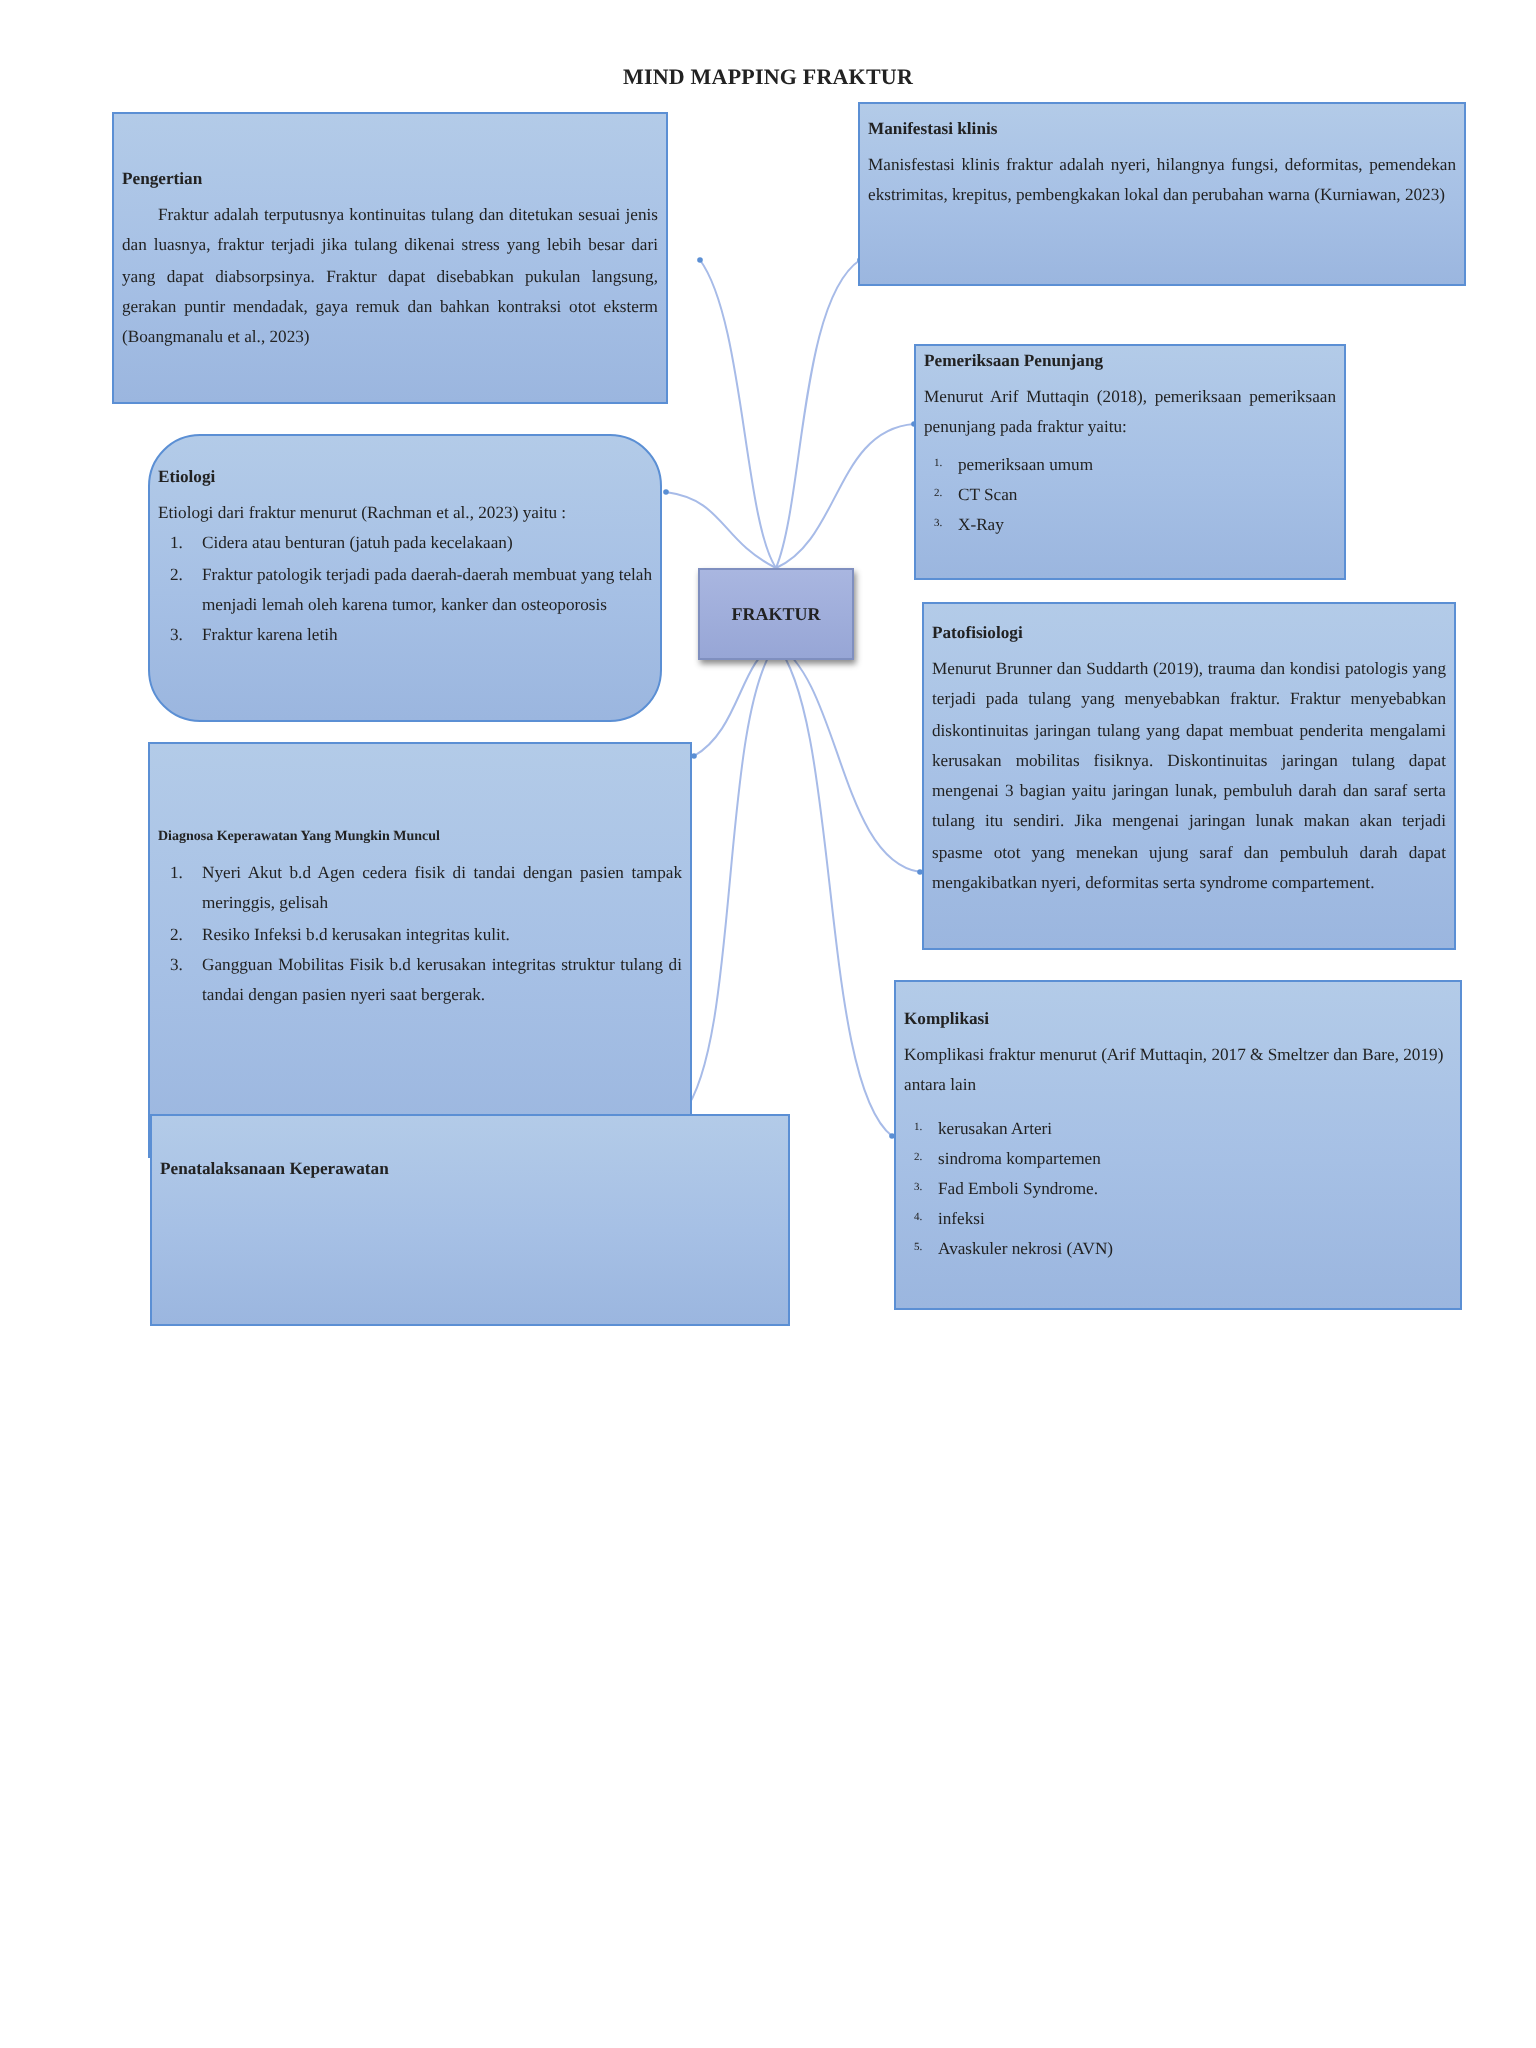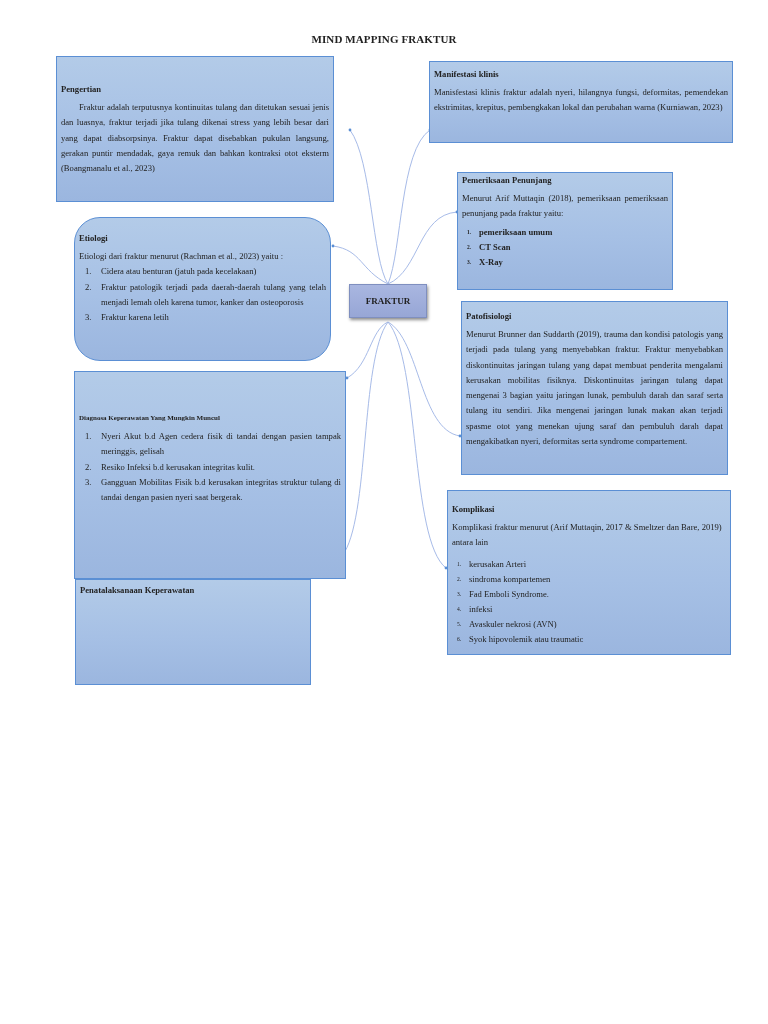--- a/index.html
+++ b/index.html
@@ -22,21 +22,21 @@
   .box p { margin: 0; text-align: justify; }
   .box ol { margin: 0; padding: 0; }
   .box ol li { text-align: justify; }
   ol.num { list-style: none; counter-reset: n; }
   ol.num li { counter-increment: n; position: relative; padding-left: 16px; margin-left: 6px; }
   ol.num li::before { content: counter(n) "."; position: absolute; left: 0; }
   ol.small { list-style: none; counter-reset: s; margin-top: 6px; }
   ol.small li { counter-increment: s; position: relative; padding-left: 17px; line-height: 15px; }
   ol.small li::before { content: counter(s) "."; position: absolute; left: 5px; font-size: 5.5px; top: 0px; }
   .center-node {
-    position: absolute; left: 349px; top: 284px; width: 78px; height: 34px; box-sizing: border-box;
+    position: absolute; left: 349px; top: 284px; width: 78px; height: 46px; box-sizing: border-box;
     background: linear-gradient(to bottom, #a9b6e0, #97a6d6);
     border: 1px solid #7f8fbf;
     box-shadow: 1px 2px 3px rgba(0,0,0,0.45);
     display: flex; align-items: center; justify-content: center;
     font-size: 9px; font-weight: bold; color: #222;
   }
   svg.links { position: absolute; left: 0; top: 0; }
   .indent { text-indent: 18px; }
 </style>
 </head>
@@ -68,39 +68,39 @@
 
     <path d="M388,322 C420,360 410,540 446,568" marker-end="url(#dot)"></path>
   </g>
 </svg>
 
 <div class="box" style="left:56px; top:56px; width:278px; height:146px; padding-top:26px;">
   <h4>Pengertian</h4>
   <p class="indent">Fraktur adalah terputusnya kontinuitas tulang dan ditetukan sesuai jenis dan luasnya, fraktur terjadi jika tulang dikenai stress yang lebih besar dari yang dapat diabsorpsinya. Fraktur dapat disebabkan pukulan langsung, gerakan puntir mendadak, gaya remuk dan bahkan kontraksi otot eksterm (Boangmanalu et al., 2023)</p>
 </div>
 
-<div class="box" style="left:429px; top:61px; width:304px; height:82px;">
+<div class="box" style="left:429px; top:51px; width:304px; height:92px;">
   <h4>Manifestasi klinis</h4>
   <p>Manisfestasi klinis fraktur adalah nyeri, hilangnya fungsi, deformitas, pemendekan ekstrimitas, krepitus, pembengkakan lokal dan perubahan warna (Kurniawan, 2023)</p>
 </div>
 
 <div class="box" style="left:74px; top:217px; width:257px; height:144px; padding-top:14px;border-radius:26px;">
   <h4>Etiologi</h4>
   <p>Etiologi dari fraktur menurut (Rachman et al., 2023) yaitu :</p>
   <ol class="num">
     <li>Cidera atau benturan (jatuh pada kecelakaan)</li>
-    <li>Fraktur patologik terjadi pada daerah-daerah tulang yang telah menjadi lemah oleh karena tumor, kanker dan osteoporosis</li>
+    <li>Fraktur patologik terjadi pada daerah-daerah membuat yang telah menjadi lemah oleh karena tumor, kanker dan osteoporosis</li>
     <li>Fraktur karena letih</li>
   </ol>
 </div>
 
 <div class="box" style="left:457px; top:172px; width:216px; height:118px; padding-top:1px;">
   <h4>Pemeriksaan Penunjang</h4>
   <p>Menurut Arif Muttaqin (2018), pemeriksaan pemeriksaan penunjang pada fraktur yaitu:</p>
-  <ol class="small" style="margin-top:3px;font-weight:bold;">
+  <ol class="small" style="margin-top:3px;">
     <li>pemeriksaan umum</li>
     <li>CT Scan</li>
     <li>X-Ray</li>
   </ol>
 </div>
 
 <div class="center-node">FRAKTUR</div>
 
 <div class="box" style="left:461px; top:301px; width:267px; height:174px; padding-top:8px;">
   <h4>Patofisiologi</h4>
@@ -118,19 +118,18 @@
 
 <div class="box" style="left:447px; top:490px; width:284px; height:165px; padding-top:12px;">
   <h4>Komplikasi</h4>
   <p style="text-align:left;">Komplikasi fraktur menurut (Arif Muttaqin, 2017 &amp; Smeltzer dan Bare, 2019) antara lain</p>
   <ol class="small">
     <li>kerusakan Arteri</li>
     <li>sindroma kompartemen</li>
     <li>Fad Emboli Syndrome.</li>
     <li>infeksi</li>
     <li>Avaskuler nekrosi (AVN)</li>
-    <li>Syok hipovolemik atau traumatic</li>
   </ol>
 </div>
 
-<div class="box" style="left:75px; top:579px; width:236px; height:106px; padding-top:4px;">
+<div class="box" style="left:75px; top:557px; width:320px; height:106px; padding-top:20px;">
   <h4>Penatalaksanaan Keperawatan</h4>
 </div>
 
 </body></html>

